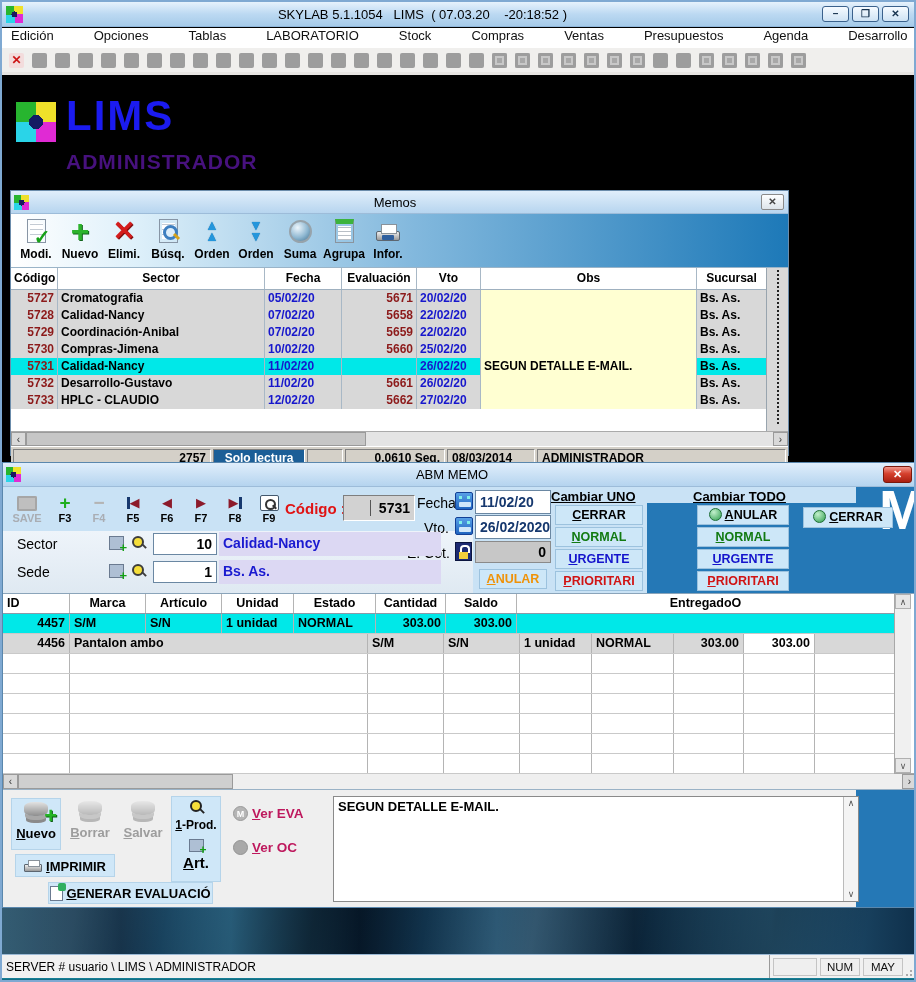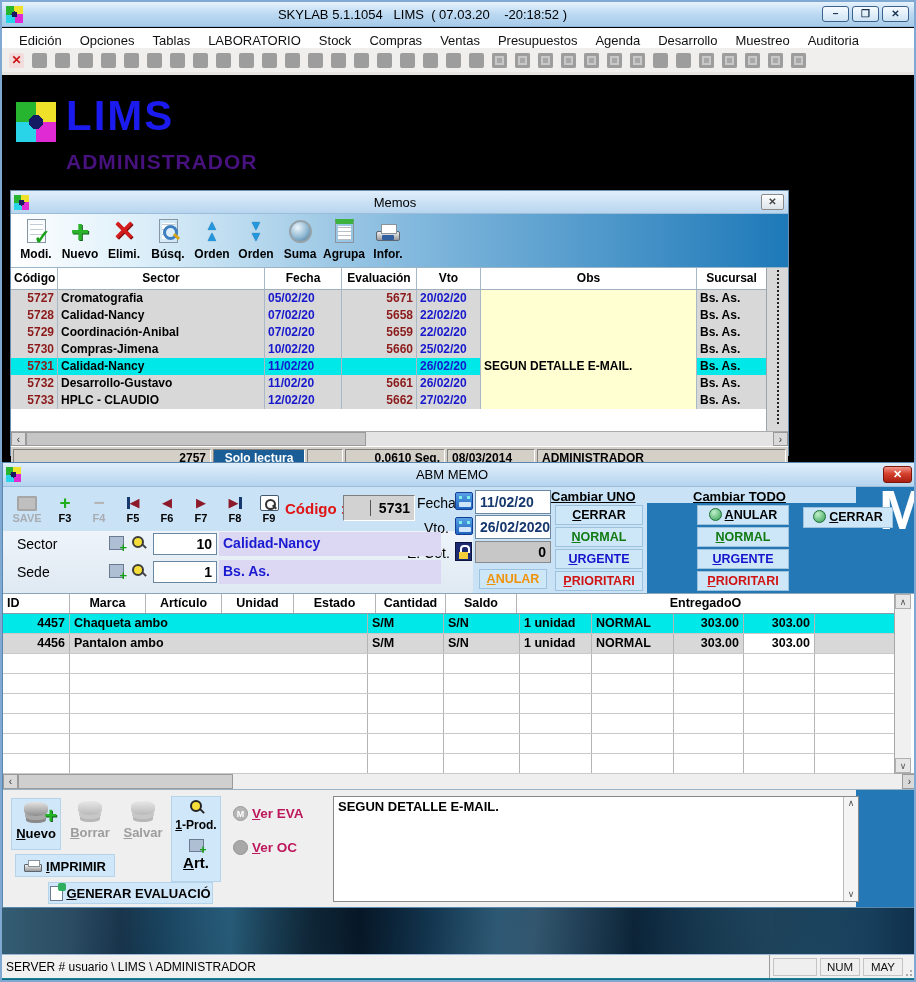--- a/index.html
+++ b/index.html
@@ -9,21 +9,21 @@
   
   .titlebar{position:absolute;left:0;top:0;right:0;height:25px;background:linear-gradient(#e6f2fc,#bcd9f2 50%,#a6cbe9);display:flex;align-items:center;border-bottom:1px solid #8fb6da;}
   .app-logo{width:17px;height:17px;margin-left:4px;flex:0 0 auto;
     background:radial-gradient(circle at 50% 50%,#1a1a5e 0 3px,transparent 3px),
     conic-gradient(#efe02a 0 25%,#e02ad4 0 50%,#2ad4e8 0 75%,#27b52f 0 100%);}
   .main-title{flex:1;text-align:center;font-size:13px;color:#000;white-space:pre;}
   .winbtns{display:flex;gap:3px;margin-right:5px;}
   .winbtn{width:27px;height:16px;border:1px solid #3a618c;border-radius:3px;background:linear-gradient(#f6fbff,#cfe3f4);font-size:10px;line-height:14px;text-align:center;color:#16324e;font-weight:bold;}
 
   
-  .menubar{position:absolute;top:26px;left:0;right:0;height:20px;background:#fff;display:flex;align-items:flex-end;padding-left:8px;}
+  .menubar{position:absolute;top:26px;left:0;right:0;height:20px;background:#fff;display:flex;align-items:flex-start;padding-left:0;gap:22px;}
   .menu-item{padding:0 9px;font-size:13px;color:#111;white-space:nowrap;}
 
   
   .maintoolbar{position:absolute;top:46px;left:0;right:0;height:27px;background:#f0efed;border-bottom:3px solid #e7e5e2;display:flex;align-items:center;gap:8px;padding-left:7px;}
   .ticon{width:15px;height:15px;background:#9d9d9d;border-radius:2px;flex:0 0 auto;}
   .ticon.lite{background:#a8a8a8;box-shadow:inset 0 0 0 3px #9d9d9d, inset 0 0 0 5px #c8c8c8;}
   .ticon.red{background:#f3dcdc;color:#cc1414;font-weight:bold;font-size:12px;line-height:15px;text-align:center;}
 
   
   .client{position:absolute;top:76px;left:0;right:0;height:384px;background:#000;}
@@ -556,21 +556,20 @@
           <div class="icell q3">Marca</div>
           <div class="icell q4">Artículo</div>
           <div class="icell q5">Unidad</div>
           <div class="icell q6">Estado</div>
           <div class="icell q7">Cantidad</div>
           <div class="icell q8">Saldo</div>
           <div class="icell q9"><span>Entregado</span><span>O</span></div>
         </div>
         <div class="irow sel">
           <div class="icell q1">4457</div>
-          <div class="icell q2">Chaqueta ambo</div>
           <div class="icell q3">S/M</div>
           <div class="icell q4">S/N</div>
           <div class="icell q5">1 unidad</div>
           <div class="icell q6">NORMAL</div>
           <div class="icell q7">303.00</div>
           <div class="icell q8">303.00</div>
           <div class="icell q9"></div>
         </div>
         <div class="irow alt">
           <div class="icell q1">4456</div>

